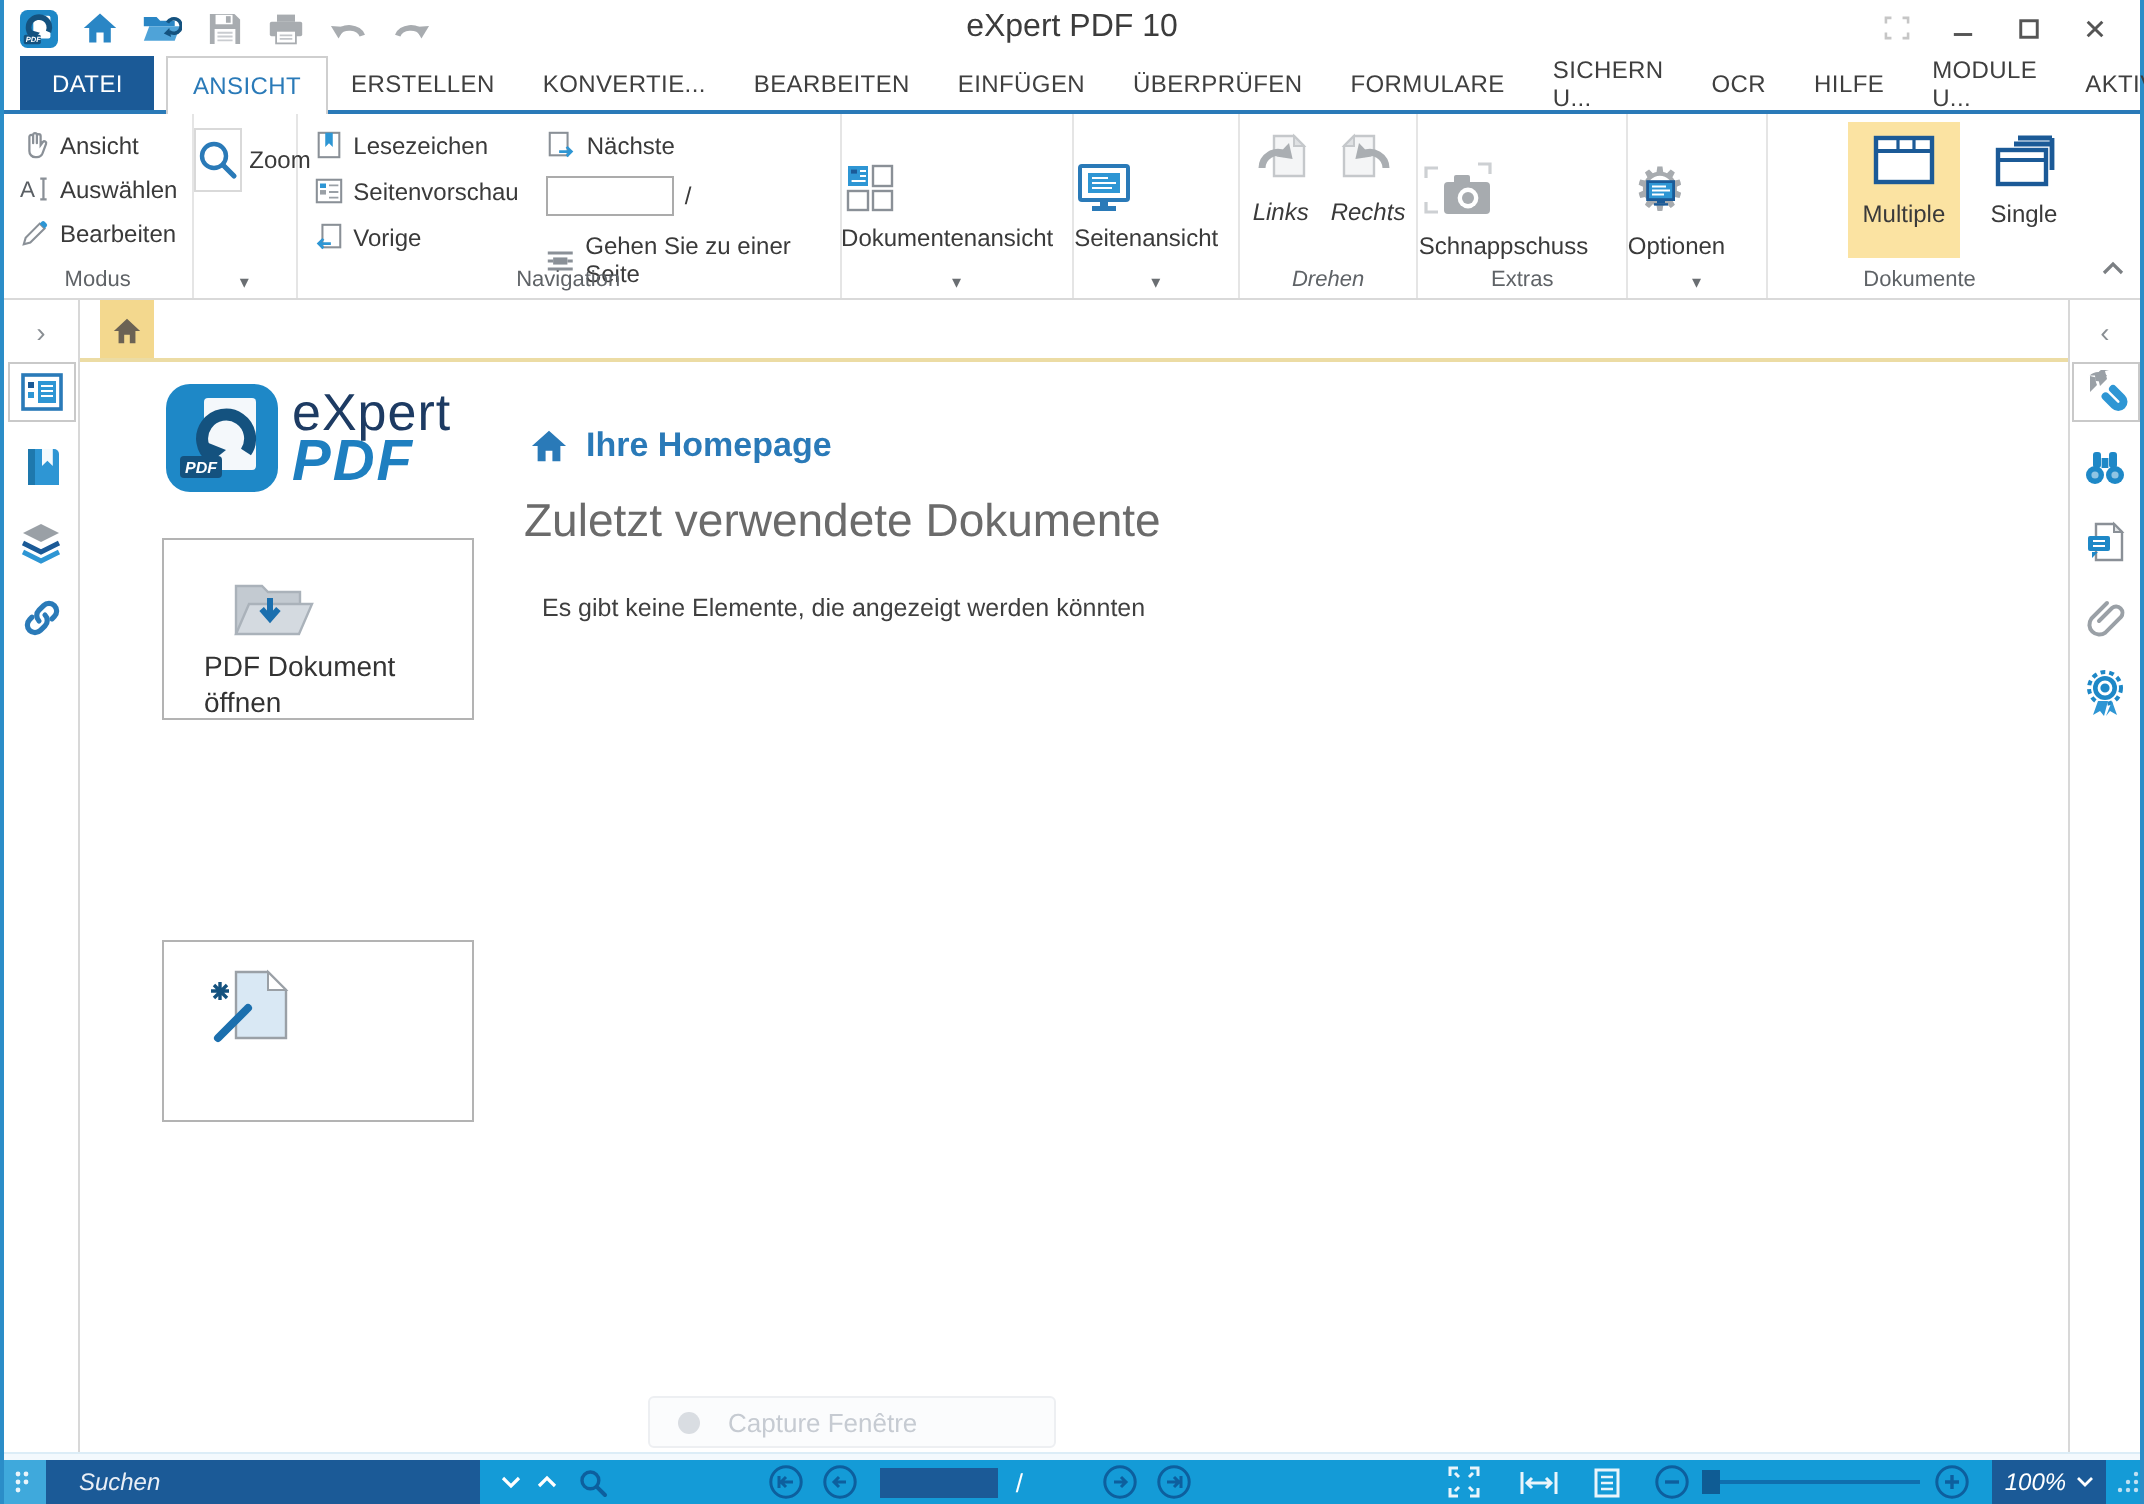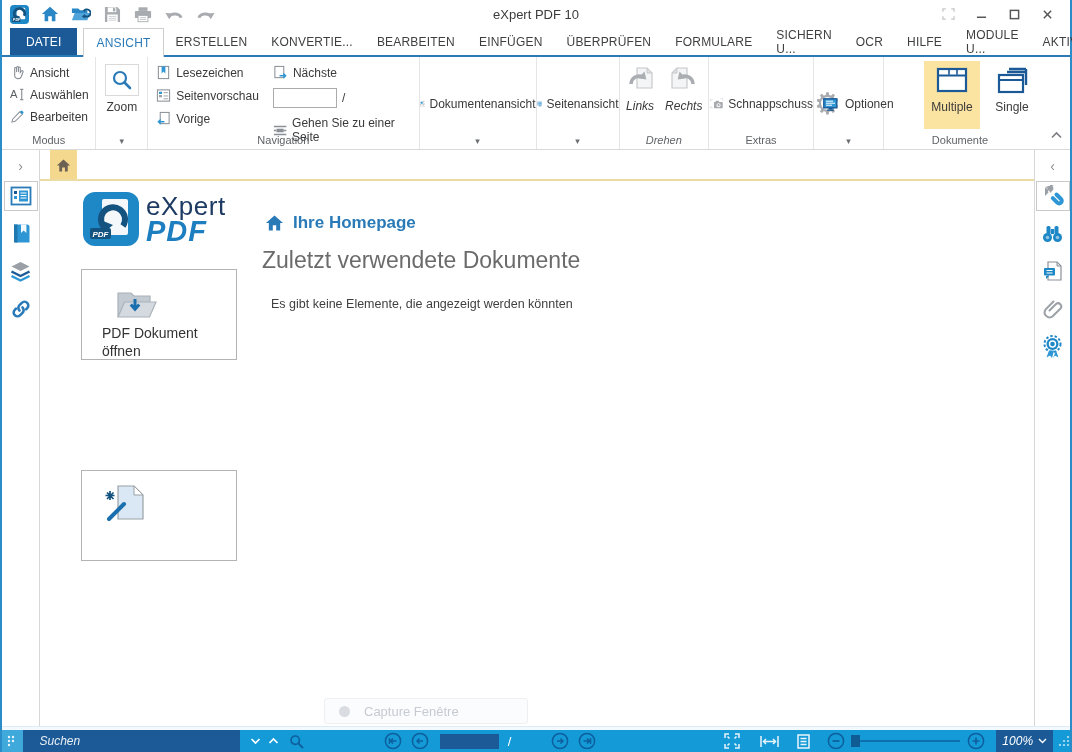--- a/index.html
+++ b/index.html
@@ -5,41 +5,41 @@
   * { box-sizing: border-box; margin:0; padding:0; }
   html,body { width:1072px; height:752px; }
   body { font-family:"Liberation Sans", sans-serif; background:#fff; overflow:hidden; }
   .window { position:relative; width:1072px; height:752px; background:#fff;
             border-left:2px solid #2b8dc8; border-right:2px solid #2b8dc8; }
 
   
   .titlebar { height:28px; position:relative; display:flex; align-items:center; background:#fff; }
   .qat { display:flex; align-items:center; gap:11px; padding-left:7px; z-index:2; }
   .qat .qi { width:20px; height:20px; display:flex; align-items:center; justify-content:center; }
-  .win-title { position:absolute; left:0; right:0; text-align:center; font-size:13px; color:#3c3c3c; }
+  .win-title { position:absolute; left:0; right:0; text-align:center; font-size:16px; color:#3c3c3c; }
   .wincontrols { margin-left:auto; display:flex; align-items:center; gap:7px; padding-right:10px; z-index:2; }
   .wc { width:26px; height:18px; display:flex; align-items:center; justify-content:center; color:#5a5a5a; font-size:12px; }
 
   
   .tabrow { height:29px; display:flex; align-items:flex-end; padding-left:8px; border-bottom:2px solid #2a7ab8; background:#fff; }
   .tab { height:27px; display:flex; align-items:center; padding:0 12px; font-size:12px; color:#3f3f3f; letter-spacing:.2px; cursor:default; }
   .tab.file { background:#1b5a97; color:#fff; padding:0 16px; margin-right:6px; }
   .tab.active { color:#2a7ab8; background:#fff; border:1px solid #cfcfcf; border-bottom:none; position:relative; top:2px; height:29px; }
 
   
   .ribbon { height:93px; display:flex; background:#fff; border-bottom:1px solid #d9d9d9; position:relative; }
   .rgroup { position:relative; height:100%; border-right:1px solid #e5e5e5; }
   .glabel { position:absolute; bottom:3px; left:0; right:0; text-align:center; font-size:11px; color:#5f6367; }
   .caret { color:#6a6e72; font-size:9px; line-height:1; }
   .ritem { display:flex; align-items:center; gap:5px; font-size:12px; color:#3a3a3a; }
-  .bigbtn { height:100%; display:flex; align-items:center; justify-content:flex-start; padding-top:2px; gap:4px; font-size:12px; color:#3a3a3a; }
+  .bigbtn { height:100%; display:flex; flex-direction:column; justify-content:flex-start; padding-top:23px; gap:4px; font-size:12px; color:#3a3a3a; }
 
   .g-modus { width:95px; padding:8px 0 0 8px; display:flex; flex-direction:column; gap:7px; }
   .g-zoom  { width:52px; }
-  .g-zoom .zbtn { display:flex; flex-direction:column; align-items:center; padding-top:7px; gap:4px; font-size:12px; color:#3a3a3a;}
+  .g-zoom .zbtn { display:flex; flex-direction:row; align-items:center; padding-top:7px; gap:4px; font-size:12px; color:#3a3a3a;}
   .g-zoom .zbtn .zbox { width:34px; height:32px; border:1px solid #d9d9d9; display:flex; align-items:center; justify-content:center; }
   .g-nav { width:273px; display:flex; padding:8px 0 0 8px; gap:14px; }
   .navcol { display:flex; flex-direction:column; gap:8px; }
   .pageinput { width:64px; height:20px; border:1px solid #ababab; background:#fff; }
   .g-docview { width:117px; }
   .g-pageview { width:83px; }
   .g-rotate { width:90px; display:flex; justify-content:center; gap:10px; padding-top:7px;font-style:italic; }
   .rotbtn { display:flex; flex-direction:column; align-items:center; gap:5px; font-size:12px; color:#3a3a3a; }
   .g-extras { width:105px; }
   .g-options { width:70px; }

